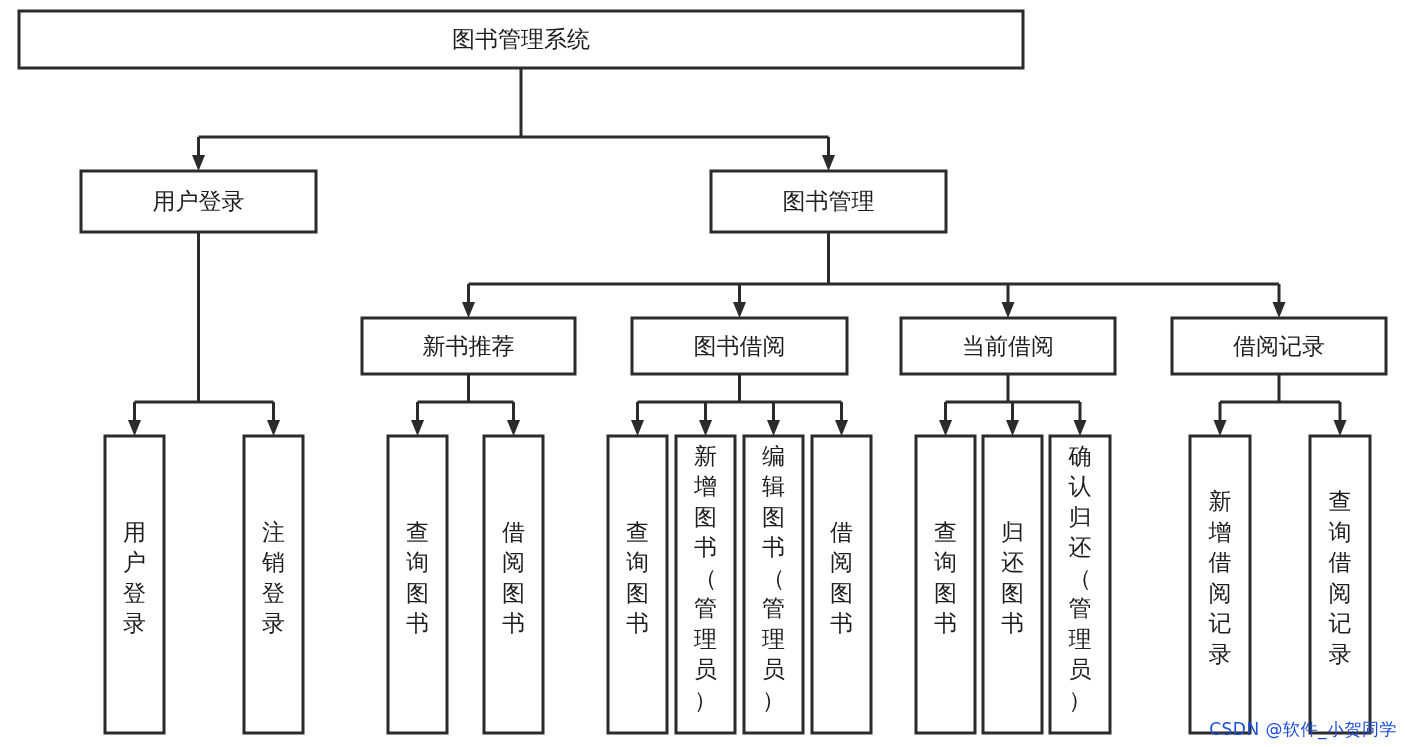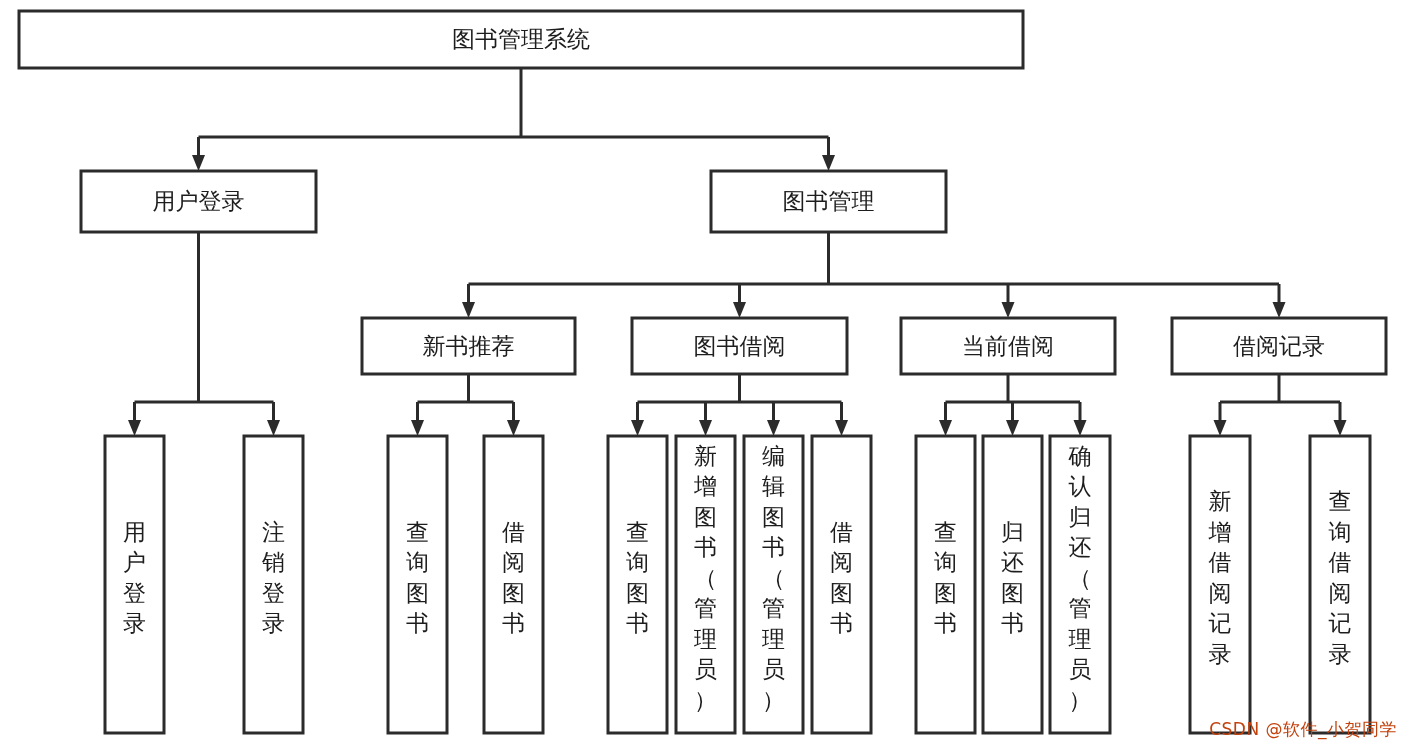--- a/index.html
+++ b/index.html
@@ -54,21 +54,21 @@
     font-family: "DejaVu Sans", "Liberation Sans", sans-serif;
     font-size: 23px;
     text-anchor: middle;
   }
   .watermark {
     position: absolute;
     right: 8px;
     bottom: 6px;
     font-family: "DejaVu Sans", "Liberation Sans", sans-serif;
     font-size: 17px;
-    color: #c2410c;
+    color: #1d4ed8;
     letter-spacing: 0.5px;
     white-space: nowrap;
     pointer-events: none;
   }
 </style>
 </head>
 <body>
 
 <div id="diagram-root">
   <svg class="flow" id="flow-svg" viewBox="0 0 1405 747" xmlns="http://www.w3.org/2000/svg">

